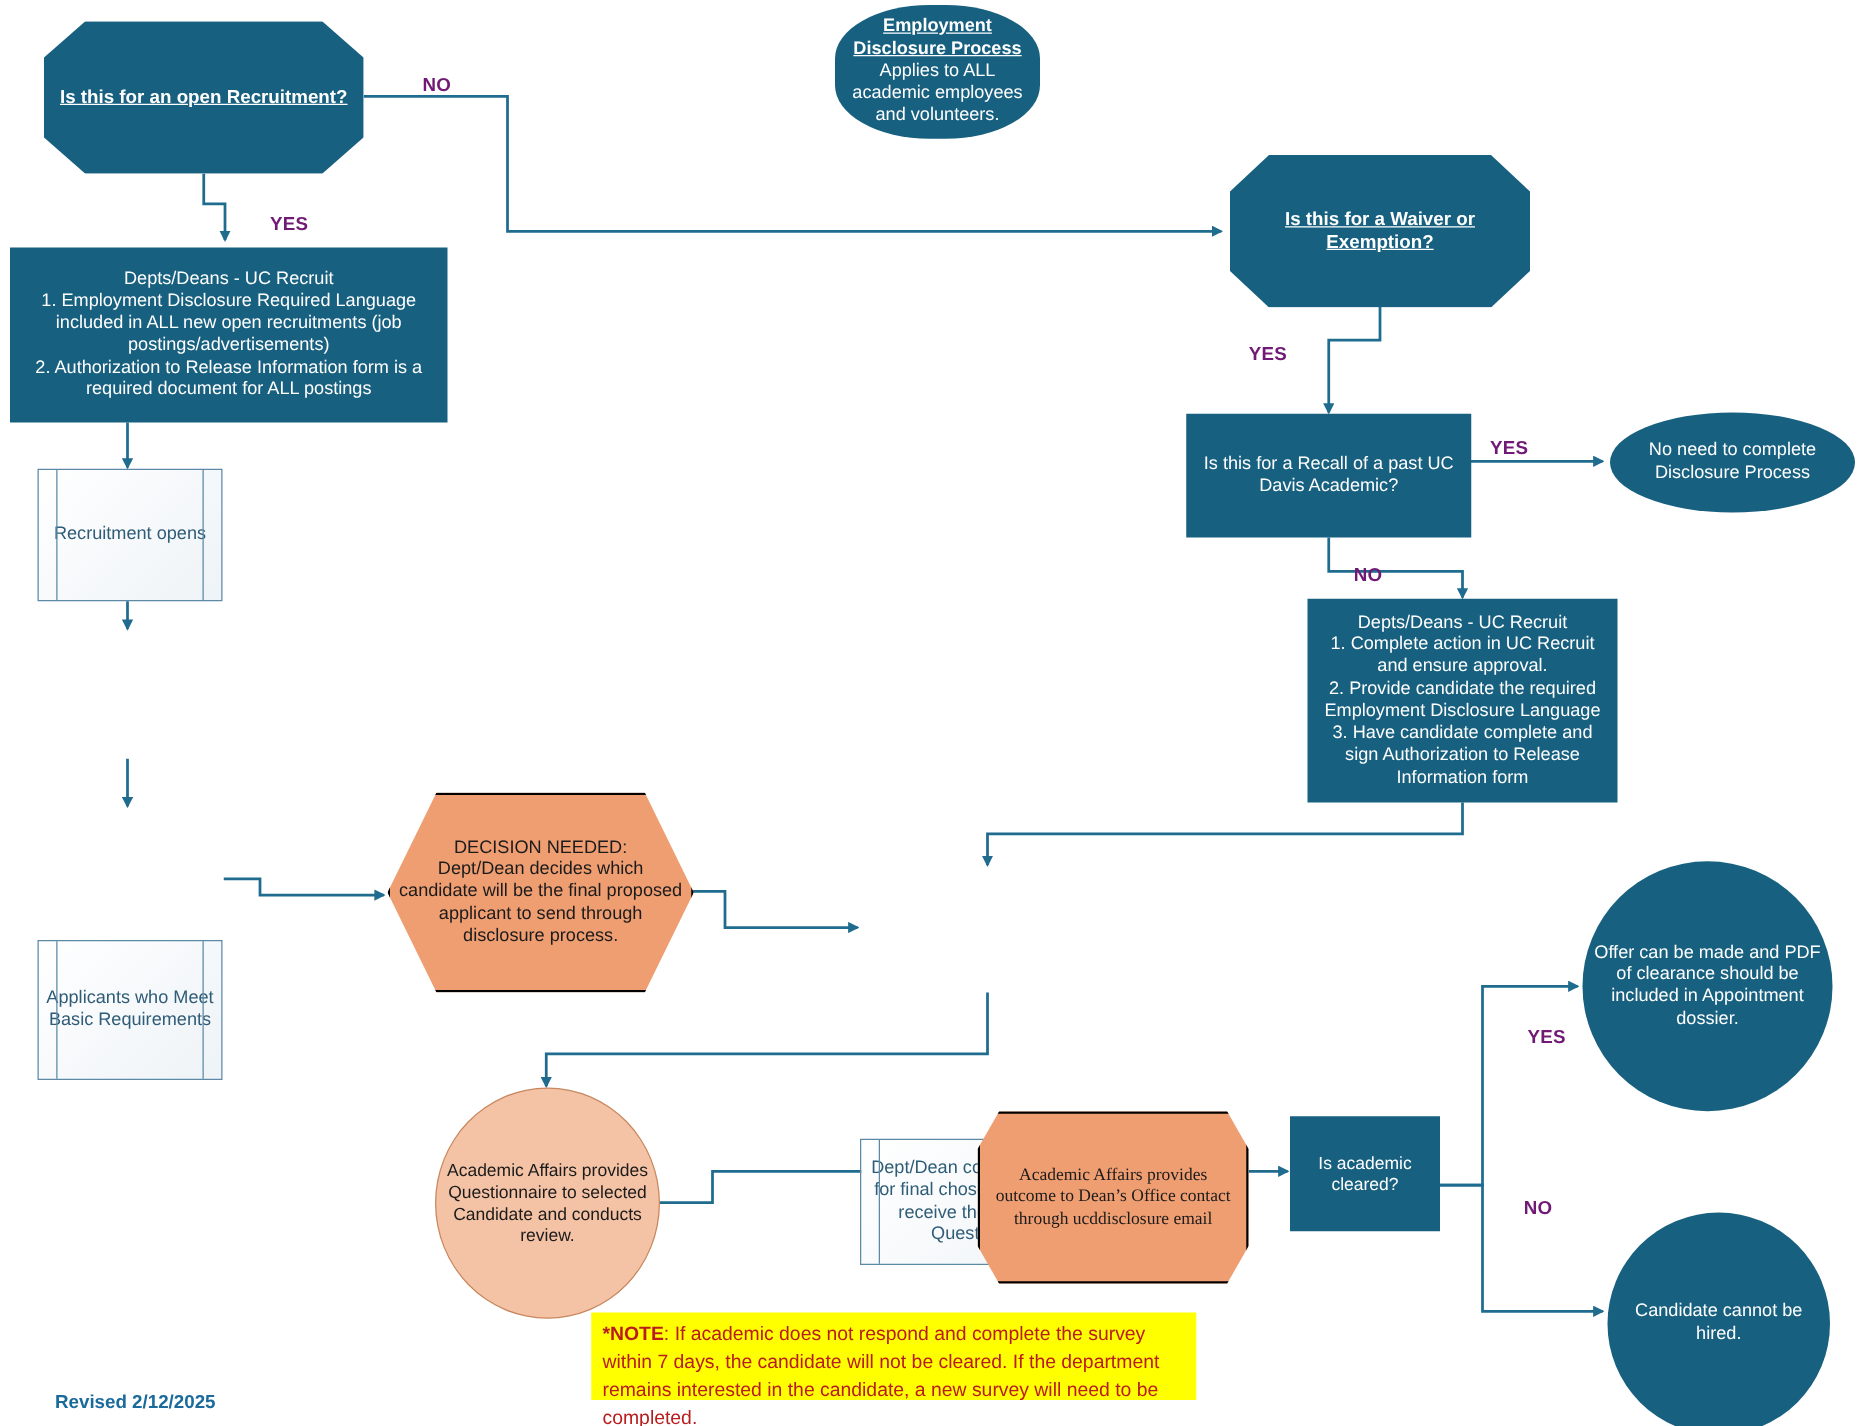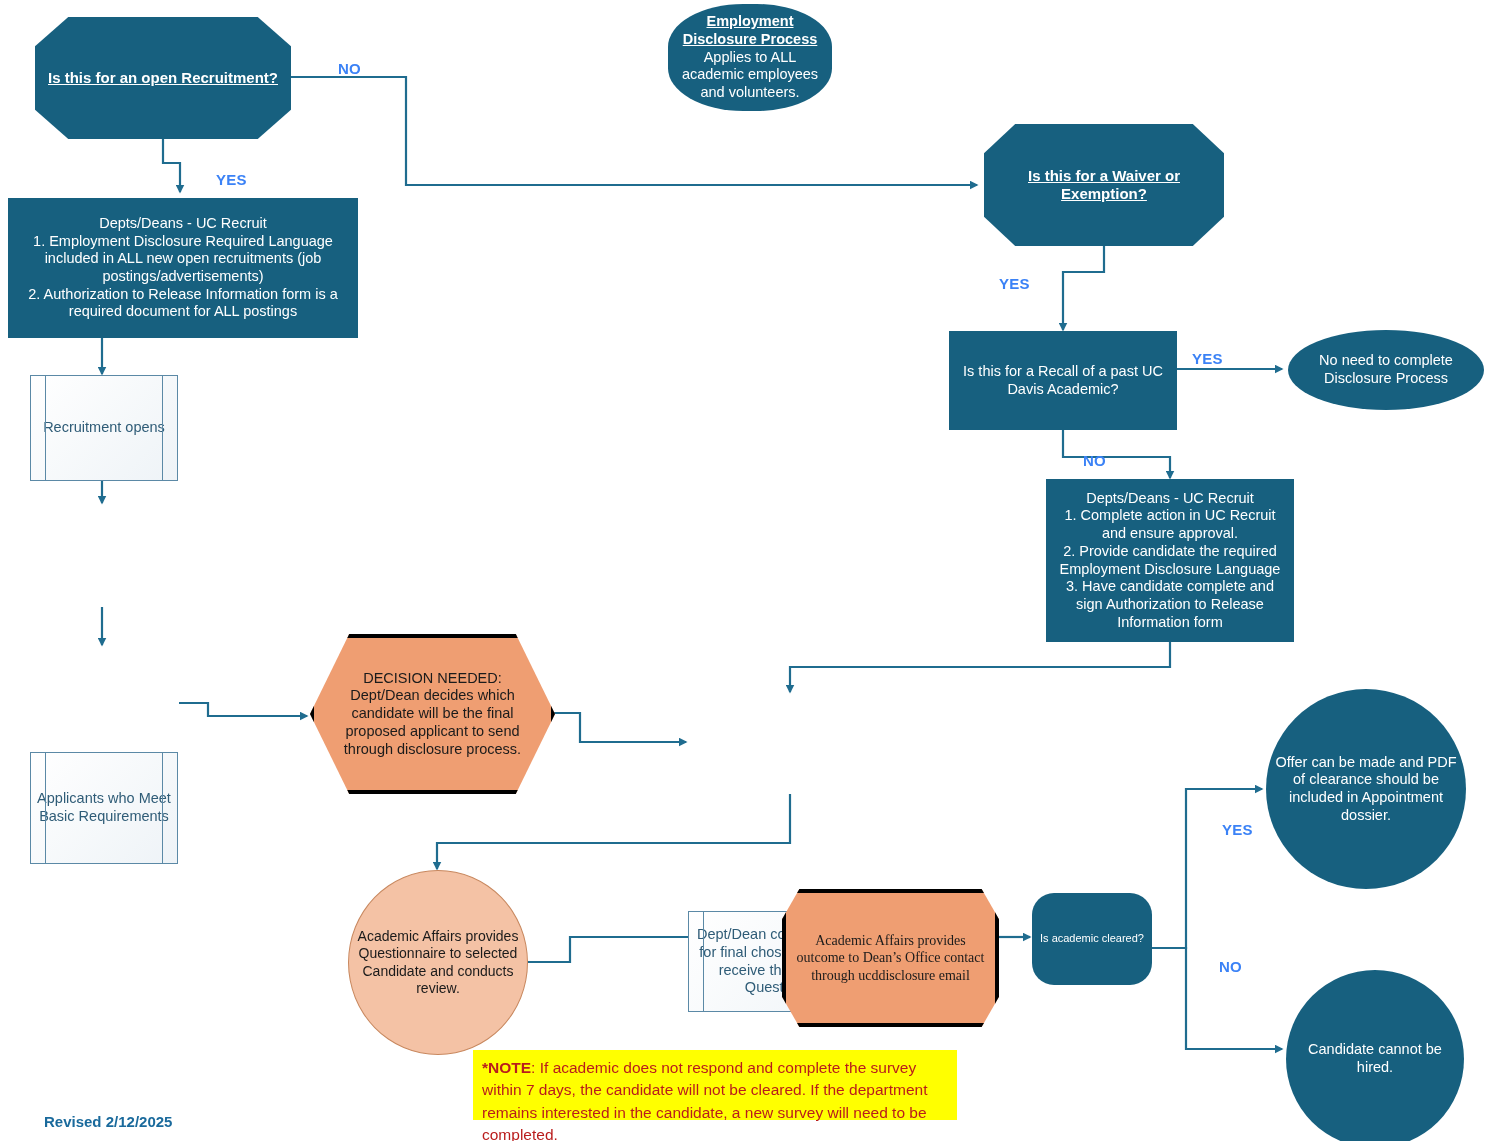--- a/index.html
+++ b/index.html
@@ -10,21 +10,21 @@
 
   .node{position:absolute;box-sizing:border-box;display:flex;align-items:center;
         justify-content:center;text-align:center;line-height:1.22;}
   .node .txt{padding:2px 6px;width:100%;}
 
   
   .fill-dark{background:#17607f;color:#ffffff;}
   .fill-dark .txt{color:#ffffff;}
 
   
-  .fill-salmon{background:#ef9e72;color:#1b1b1b;border:4px solid #000000;}
+  .fill-salmon{background:#ef9e72;color:#1b1b1b;border:2px solid #000000;}
   .fill-light-salmon{background:#f4c2a5;color:#1b1b1b;border:1px solid #c8885f;}
 
   
   .fill-pale{background:linear-gradient(135deg,#ffffff 0%,#eef3f7 100%);
              color:#2f5c77;border:1px solid #5b89a6;}
 
   .octagon{clip-path:polygon(13% 0,87% 0,100% 24%,100% 76%,87% 100%,13% 100%,0 76%,0 24%);}
   .octagon-sm{clip-path:polygon(8% 0,92% 0,100% 22%,100% 78%,92% 100%,8% 100%,0 78%,0 22%);}
   .hexagon{clip-path:polygon(16% 0,84% 0,100% 50%,84% 100%,16% 100%,0 50%);}
   .ellipse{border-radius:50%;}
@@ -39,21 +39,21 @@
   .predef .bar.r{right:14px;}
 
   
   .docshape{position:relative;background:transparent;border:none;}
   .docshape .docsvg{position:absolute;left:0;top:0;width:100%;height:100%;}
   .docshape .txt{position:relative;z-index:2;color:#2f5c77;}
 
   .underline{text-decoration:underline;}
   .bold{font-weight:bold;}
 
-  .edge-label{position:absolute;font-weight:bold;color:#3b82f6;font-size:15px;
+  .edge-label{position:absolute;font-weight:bold;color:#701a75;font-size:15px;
               letter-spacing:.2px;}
 
   .note{position:absolute;background:#ffff00;color:#b91c1c;font-size:15.5px;
         line-height:1.45;padding:7px 9px 8px 9px;box-sizing:border-box;text-align:left;}
   .revised{position:absolute;color:#1a6a9c;font-weight:bold;font-size:15px;}
 </style>
 </head>
 <body>
 
 <div id="canvas">
@@ -161,21 +161,21 @@
   </div>
 
   <div class="node fill-light-salmon ellipse" style="left:348px;top:870px;width:180px;height:185px;font-size:14px;">
     <div class="txt">Academic Affairs provides Questionnaire to selected Candidate and conducts review.</div>
   </div>
 
   <div class="node fill-salmon octagon-sm" style="left:782px;top:889px;width:217px;height:138px;font-size:14px;font-family:Liberation Serif, serif;">
     <div class="txt">Academic Affairs provides outcome to Dean’s Office contact through ucddisclosure email</div>
   </div>
 
-  <div class="node fill-dark rect" style="left:1032px;top:893px;width:120px;height:92px;font-size:11px;border-radius:22px;">
+  <div class="node fill-dark rect" style="left:1032px;top:893px;width:120px;height:92px;font-size:14px;">
     <div class="txt">Is academic cleared?</div>
   </div>
 
   <div class="node fill-dark circle" style="left:1266px;top:689px;width:200px;height:200px;font-size:14.5px;">
     <div class="txt">Offer can be made and PDF of clearance should be included in Appointment dossier.</div>
   </div>
 
   <div class="node fill-dark circle" style="left:1286px;top:970px;width:178px;height:178px;font-size:14.5px;">
     <div class="txt">Candidate cannot be hired.</div>
   </div>

